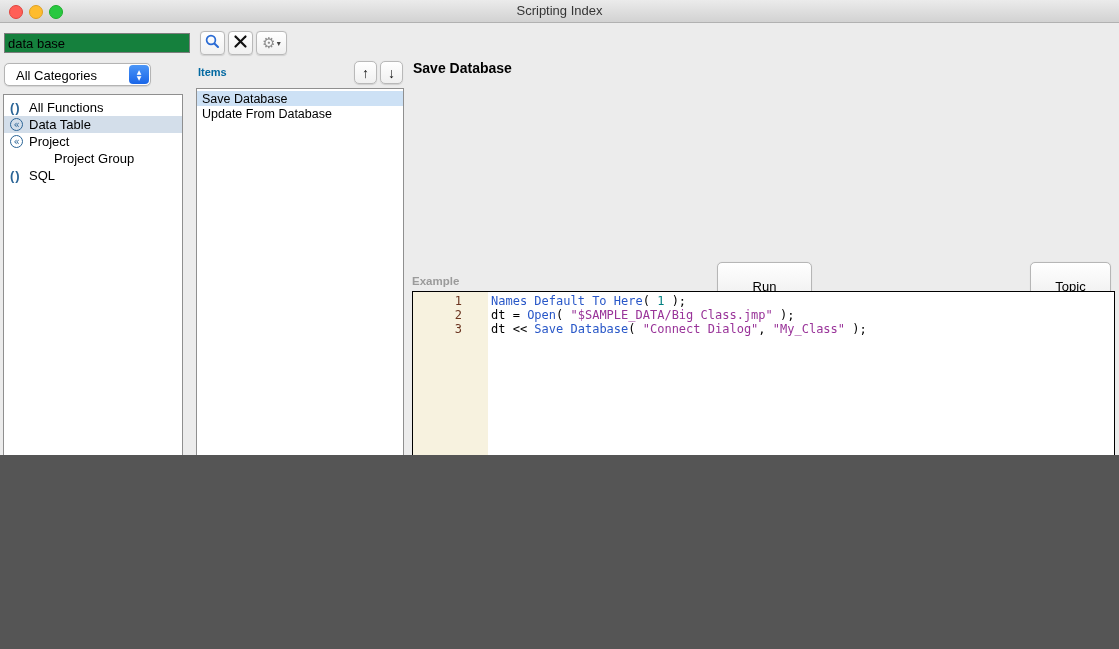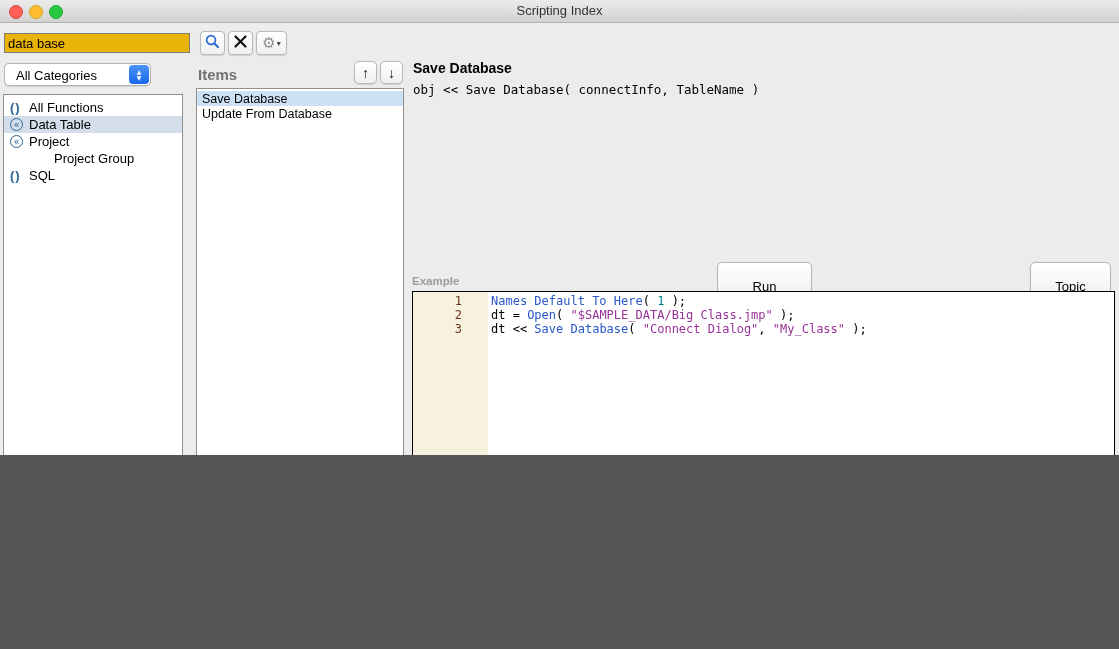--- a/index.html
+++ b/index.html
@@ -18,21 +18,21 @@
     position:absolute;left:0;right:0;top:3px;text-align:center;
     font-size:13px;color:#353535;
   }
   .tl{position:absolute;top:5px;width:12px;height:12px;border-radius:50%;}
   .tl.red{left:9px;background:var(--traffic-red);border:0.5px solid #e0443e;}
   .tl.yellow{left:29px;background:var(--traffic-yellow);border:0.5px solid #dea123;}
   .tl.green{left:49px;background:var(--traffic-green);border:0.5px solid #1dad2b;}
   
   .search-input{
     position:absolute;left:4px;top:33px;width:178px;height:16px;
-    border:1px solid #7d7d7d;background:#eab308;font-size:13px;
+    border:1px solid #7d7d7d;background:#15803d;font-size:13px;
     font-family:"Liberation Sans",sans-serif;padding:1px 3px;outline:none;color:#000;
   }
   .tbtn{
     position:absolute;top:31px;height:24px;box-sizing:border-box;
     background:linear-gradient(#ffffff,#f0f0f0);
     border:1px solid #b9b9b9;border-radius:4px;
     box-shadow:0 0.5px 1px rgba(0,0,0,.12);
     display:flex;align-items:center;justify-content:center;cursor:default;padding:0;
   }
   .tbtn.search{left:200px;width:25px;}
@@ -61,21 +61,21 @@
   .cat-row{height:17px;display:flex;align-items:center;font-size:13px;color:#000;padding-left:6px;}
   .cat-row.sel{background:var(--selection-category);}
   .cat-icon{width:19px;flex:0 0 19px;display:flex;align-items:center;justify-content:flex-start;}
   .icon-paren{color:#2a6496;font-weight:bold;font-size:13px;letter-spacing:1px;}
   .icon-send{
     width:13px;height:13px;border:1px solid #2a6496;border-radius:50%;box-sizing:border-box;
     color:#2a6496;font-size:10px;line-height:10px;display:flex;align-items:center;justify-content:center;
     font-family:"DejaVu Sans",sans-serif;
   }
   
-  .items-header{position:absolute;left:198px;top:66px;font-size:15px;font-weight:bold;color:#737373;}
+  .items-header{position:absolute;left:198px;top:66px;font-size:11px;font-weight:bold;color:#0369a1;}
   .arrow-btn{
     position:absolute;top:61px;width:23px;height:23px;box-sizing:border-box;
     background:linear-gradient(#ffffff,#f0f0f0);border:1px solid #b9b9b9;border-radius:5px;
     box-shadow:0 0.5px 1px rgba(0,0,0,.12);
     font-size:14px;font-weight:bold;color:#111;display:flex;align-items:center;justify-content:center;padding:0;
   }
   .arrow-btn.up{left:354px;}
   .arrow-btn.down{left:380px;}
   .itemlist{
     position:absolute;left:196px;top:88px;width:208px;height:556px;box-sizing:border-box;
@@ -214,21 +214,20 @@
   <div class="itemlist" id="itemlist">
       <div class="item-row sel">
         <span>Save Database</span>
       </div>
       <div class="item-row">
         <span>Update From Database</span>
       </div>
     </div>
 
   <div class="detail-title">Save Database</div>
-  <div class="syntax">obj &lt;&lt; Save Database( connectInfo, TableName )</div>
 
   <button class="pushbtn run">Run Example</button>
   <button class="pushbtn help">Topic Help</button>
 
   <div class="example-label">Example</div>
 
   <div class="code-box">
     <div class="code-gutter" id="gutter">
         <div class="gnum">1</div>
         <div class="gnum">2</div>

